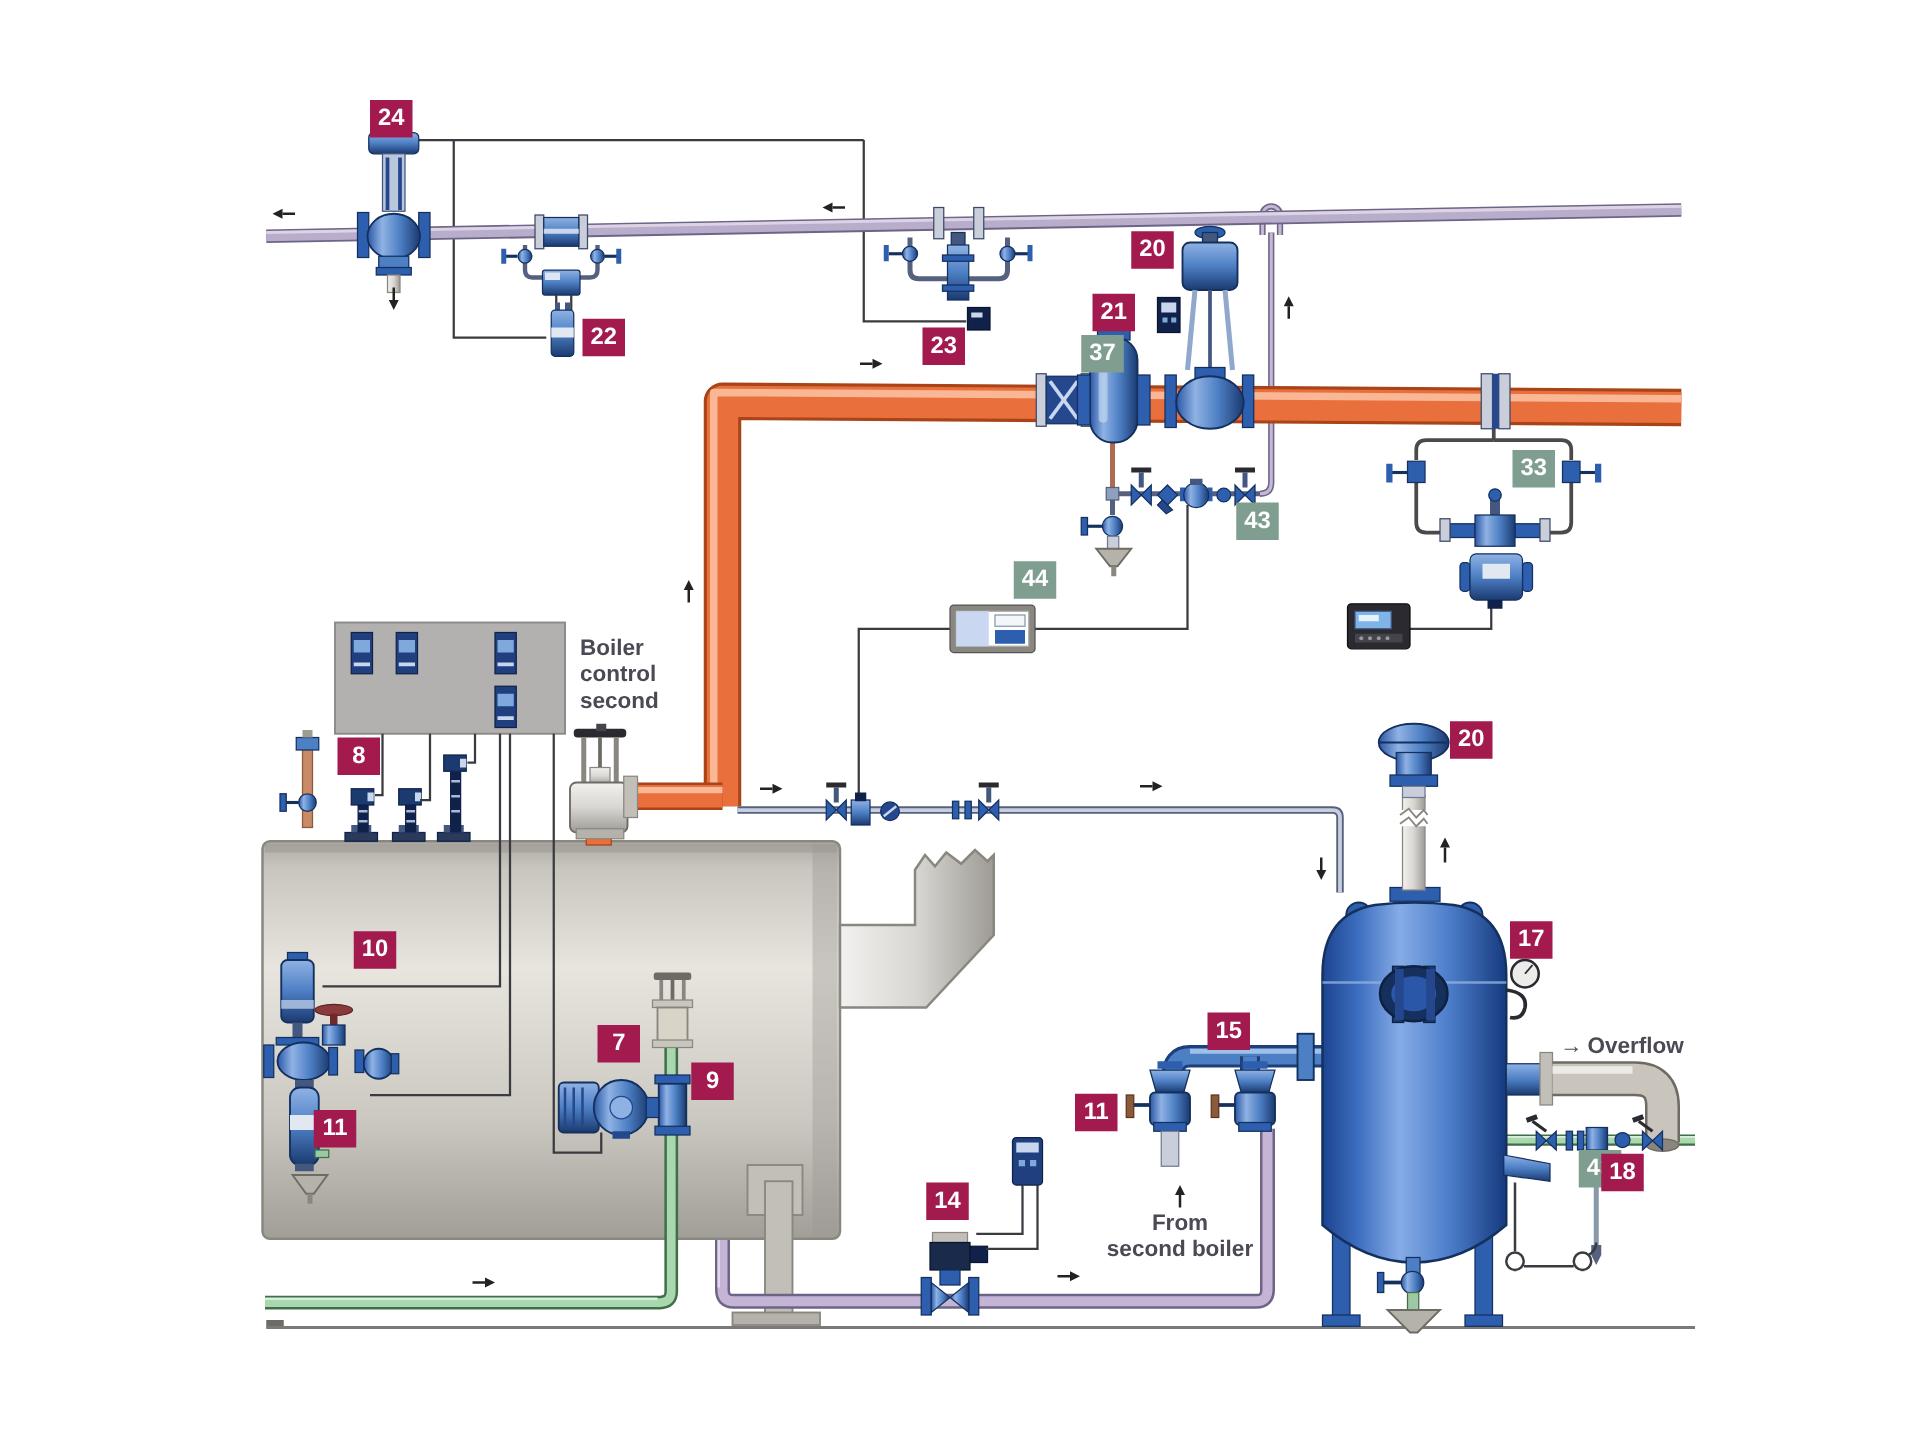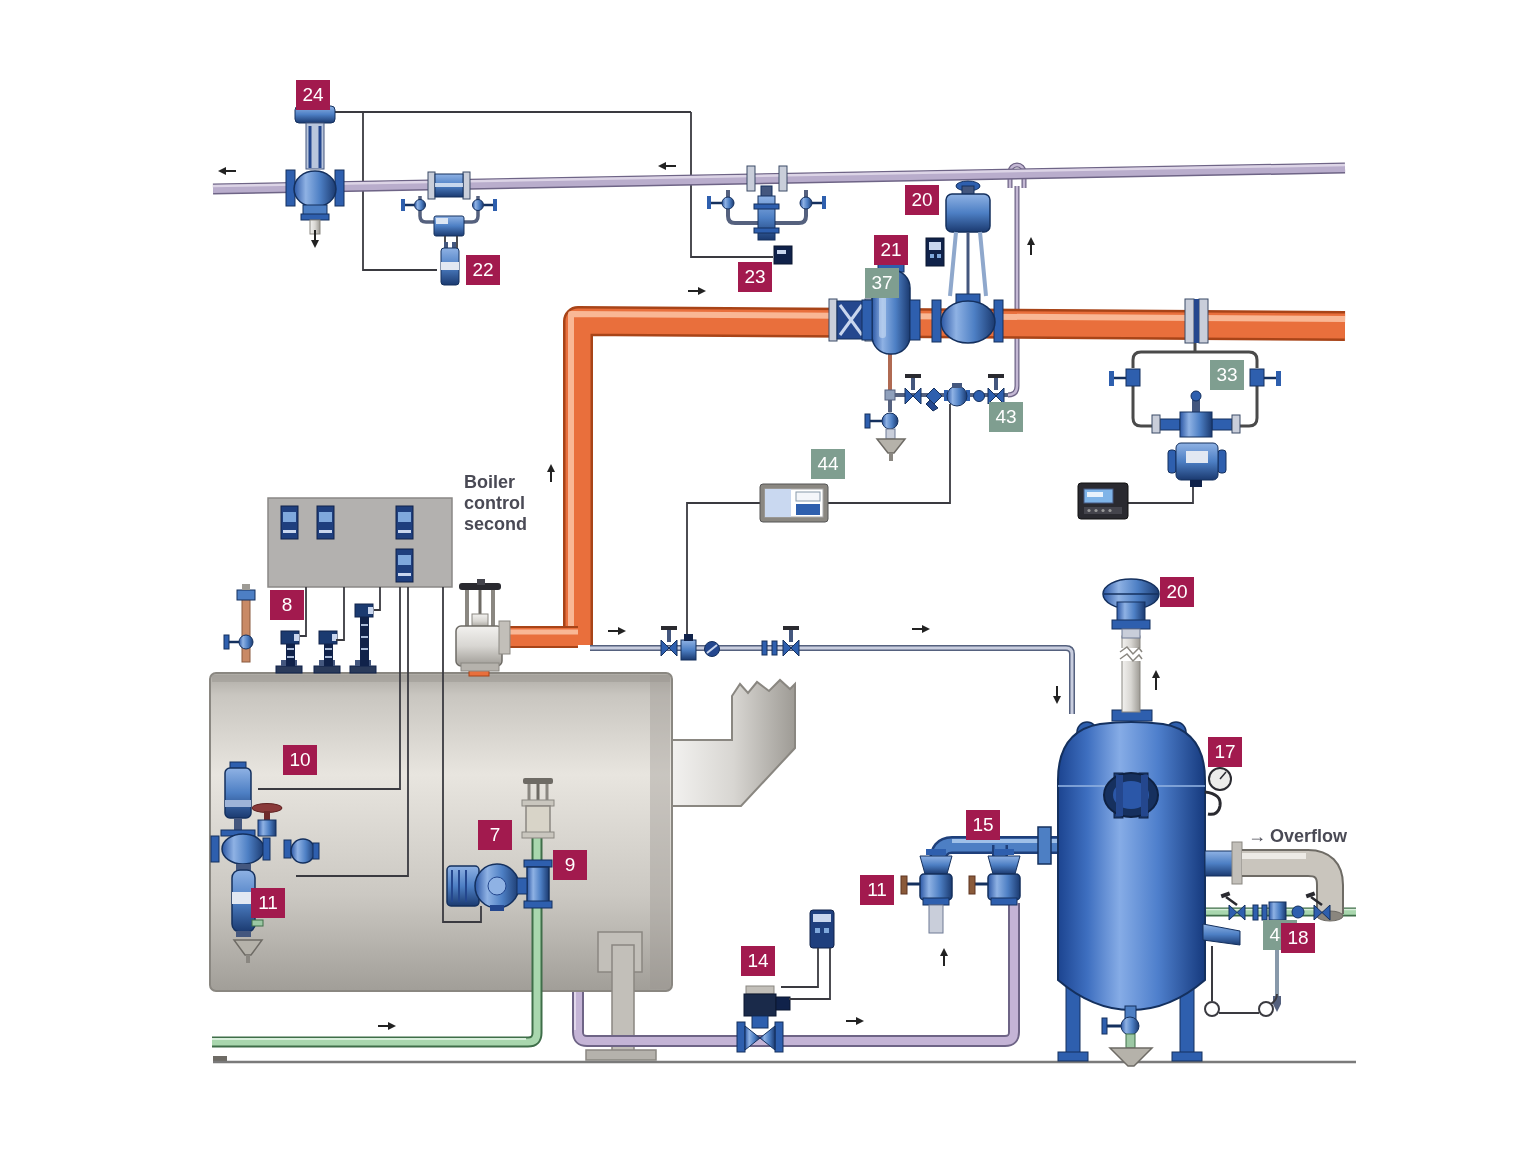--- a/index.html
+++ b/index.html
@@ -1,20 +1,20 @@
 <!DOCTYPE html>
 <html style="--badge_magenta: #A21A4E; --badge_green: #7F9E90; --steam_pipe: #E96F3C; --steam_pipe_dark: #A84418; --steam_pipe_highlight: #F9B795; --condensate_pipe: #B9ADCC; --blowdown_pipe: #C4B4D6; --water_pipe_green: #A9D7AE; --header_pipe_blue: #4D7FC4; --equipment_blue: #2E5FAE; --tank_blue: #2B57A8; --boiler_gray: #CFCCC6; --annotation_text: #4A4A55;"><head>
 <meta charset="utf-8">
 <style>
   html,body{margin:0;padding:0;background:#fff;}
   .stage{position:relative;width:1536px;height:1152px;background:#ffffff;overflow:hidden;
          font-family:"Liberation Sans",sans-serif;}
   .stage svg{position:absolute;left:0;top:0;}
   .badge{position:absolute;width:34px;height:30px;display:flex;align-items:center;justify-content:center;
-         color:#fff;font-weight:normal;font-size:19px;letter-spacing:0;}
+         color:#fff;font-weight:bold;font-size:19px;letter-spacing:0;}
   .badge[data-color="magenta"]{background:var(--badge_magenta,#A21A4E);}
   .badge[data-color="green"]{background:var(--badge_green,#7F9E90);margin-left:32px;}
   .note{position:absolute;font-weight:bold;color:var(--annotation_text,#4A4A55);font-size:18px;line-height:21px;}
   .note.center{text-align:center;}
   .overflow-note{display:flex;align-items:center;gap:4px;}
   .stk-steam{stroke:var(--steam_pipe,#E96F3C);}
   .stk-cond{stroke:var(--condensate_pipe,#B9ADCC);}
   .stk-blow{stroke:var(--blowdown_pipe,#C4B4D6);}
   .stk-water{stroke:var(--water_pipe_green,#A9D7AE);}
   .stk-header{stroke:var(--header_pipe_blue,#4D7FC4);}
@@ -694,25 +694,29 @@
 <div class="badge" style="left:478px;top:820px" data-color="magenta">7</div>
 <div class="badge" style="left:553px;top:850px" data-color="magenta">9</div>
 <div class="badge" style="left:741px;top:946px" data-color="magenta">14</div>
 <div class="badge" style="left:966px;top:810px" data-color="magenta">15</div>
 <div class="badge" style="left:860px;top:875px" data-color="magenta">11</div>
 <div class="badge" style="left:1160px;top:577px" data-color="magenta">20</div>
 <div class="badge" style="left:1208px;top:737px" data-color="magenta">17</div>
 <div class="badge" style="left:1231px;top:920px" data-color="green">43</div>
 <div class="badge" style="left:1281px;top:923px" data-color="magenta">18</div>
 
-<div class="note" style="left:464px;top:472px">
+<div class="note" style="left:464px;top:508px">
   <div>Boiler</div>
   <div>control</div>
   <div>second</div>
 </div>
 
+<div class="note center" style="left:856px;top:968px;width:176px">
+  <div>From</div>
+  <div>second boiler</div>
+</div>
 
 <div class="note overflow-note" style="left:1248px;top:826px">
   <span>→</span>
   <span>Overflow</span>
 </div>
 
 </div>
 
 </body></html>

